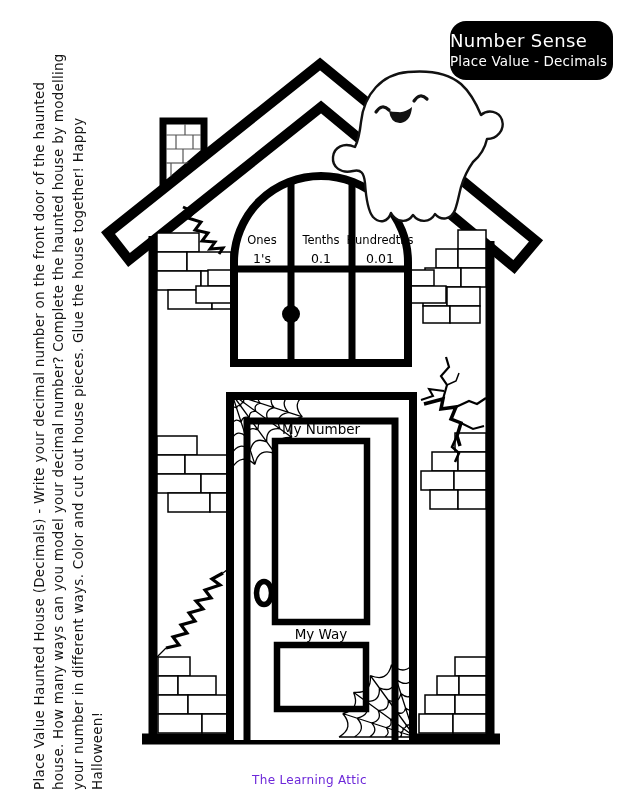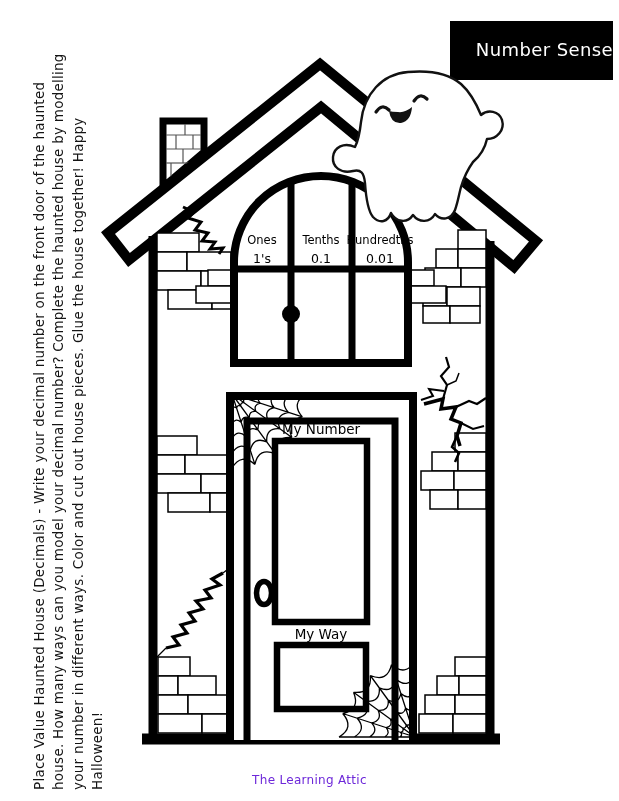--- a/index.html
+++ b/index.html
@@ -4,21 +4,21 @@
 <style>
   html,body{margin:0;padding:0;}
   body{
     width:619px;height:801px;position:relative;background:#ffffff;
     font-family:"DejaVu Sans", sans-serif;overflow:hidden;
   }
   #art{position:absolute;left:0;top:0;}
   .banner{
     position:absolute;left:450px;top:21px;width:163px;height:59px;
     background:#000;color:#fff;display:flex;flex-direction:column;
-    align-items:flex-end;justify-content:center;text-align:center;line-height:1.15;
+    align-items:flex-start;justify-content:center;text-align:center;line-height:1.15;border-radius:16px;
   }
   .banner .t1{font-size:18px;letter-spacing:.4px;}
   .banner .t2{font-size:13.5px;letter-spacing:.2px;margin-top:2px;}
   .instructions{
     position:absolute;left:30px;top:790px;width:736px;height:78px;
     transform:rotate(-90deg);transform-origin:0 0;
     color:#141414;font-size:13.5px;letter-spacing:.25px;
   }
   .instructions div{white-space:nowrap;line-height:19.4px;}
   .footer{
@@ -28,20 +28,21 @@
   svg text{font-family:"DejaVu Sans", sans-serif;fill:#000;}
   .wlabel{font-size:11.5px;}
   .wvalue{font-size:12.5px;}
   .doorlabel{font-size:13.5px;}
 </style>
 </head>
 <body>
 
 <div class="banner">
   <div class="t1">Number Sense</div>
+  <div class="t2">Place Value - Decimals</div>
 </div>
 
 <div class="instructions">
   <div>Place Value Haunted House (Decimals) - Write your decimal number on the front door of the haunted</div>
   <div>house. How many ways can you model your decimal number? Complete the haunted house by modelling</div>
   <div>your number in different ways. Color and cut out house pieces. Glue the house together! Happy</div>
   <div>Halloween!</div>
 </div>
 
 <svg id="art" width="619" height="801" viewBox="0 0 619 801">

